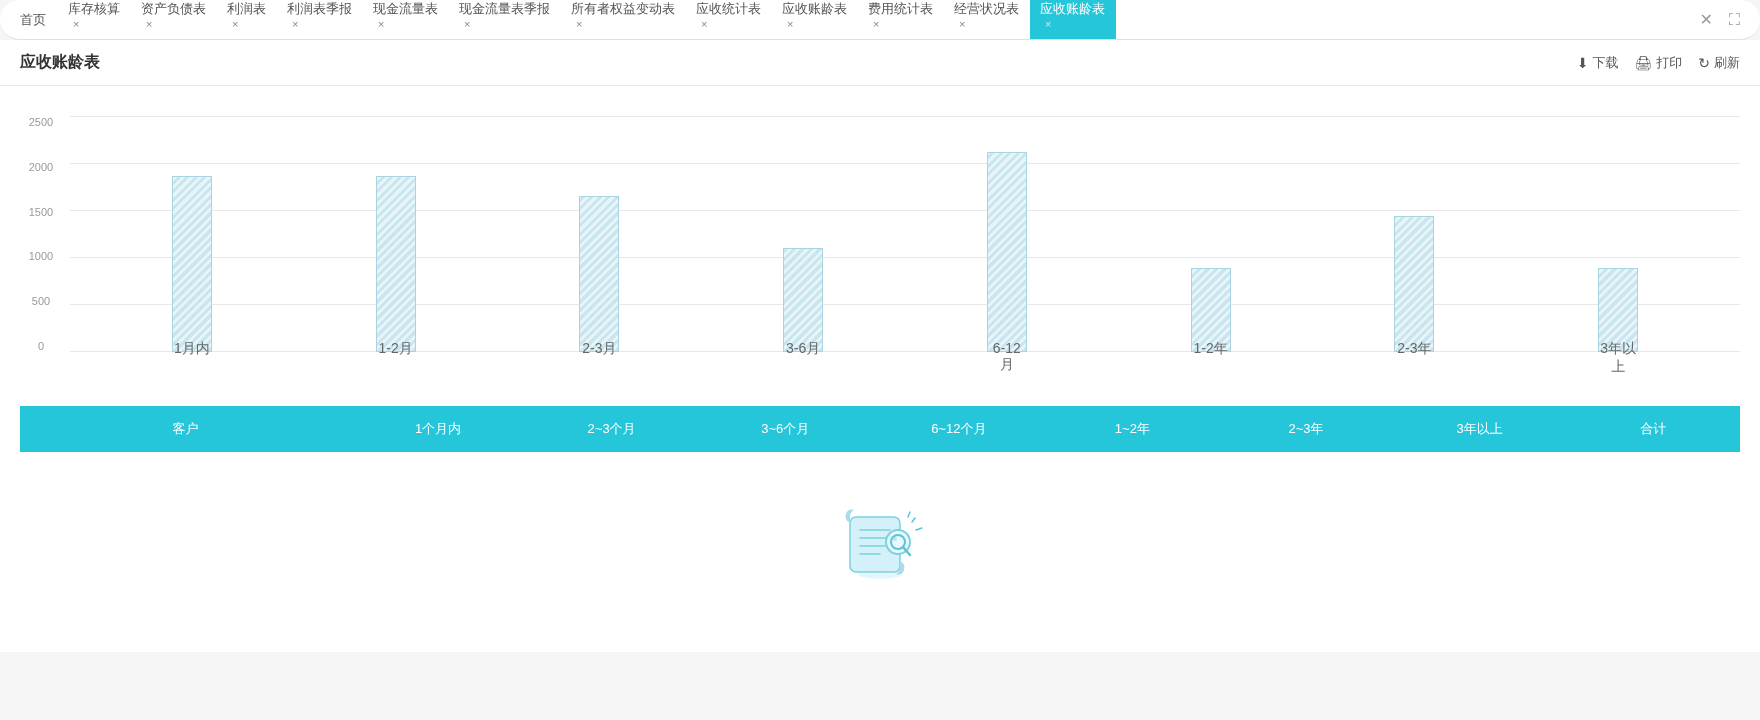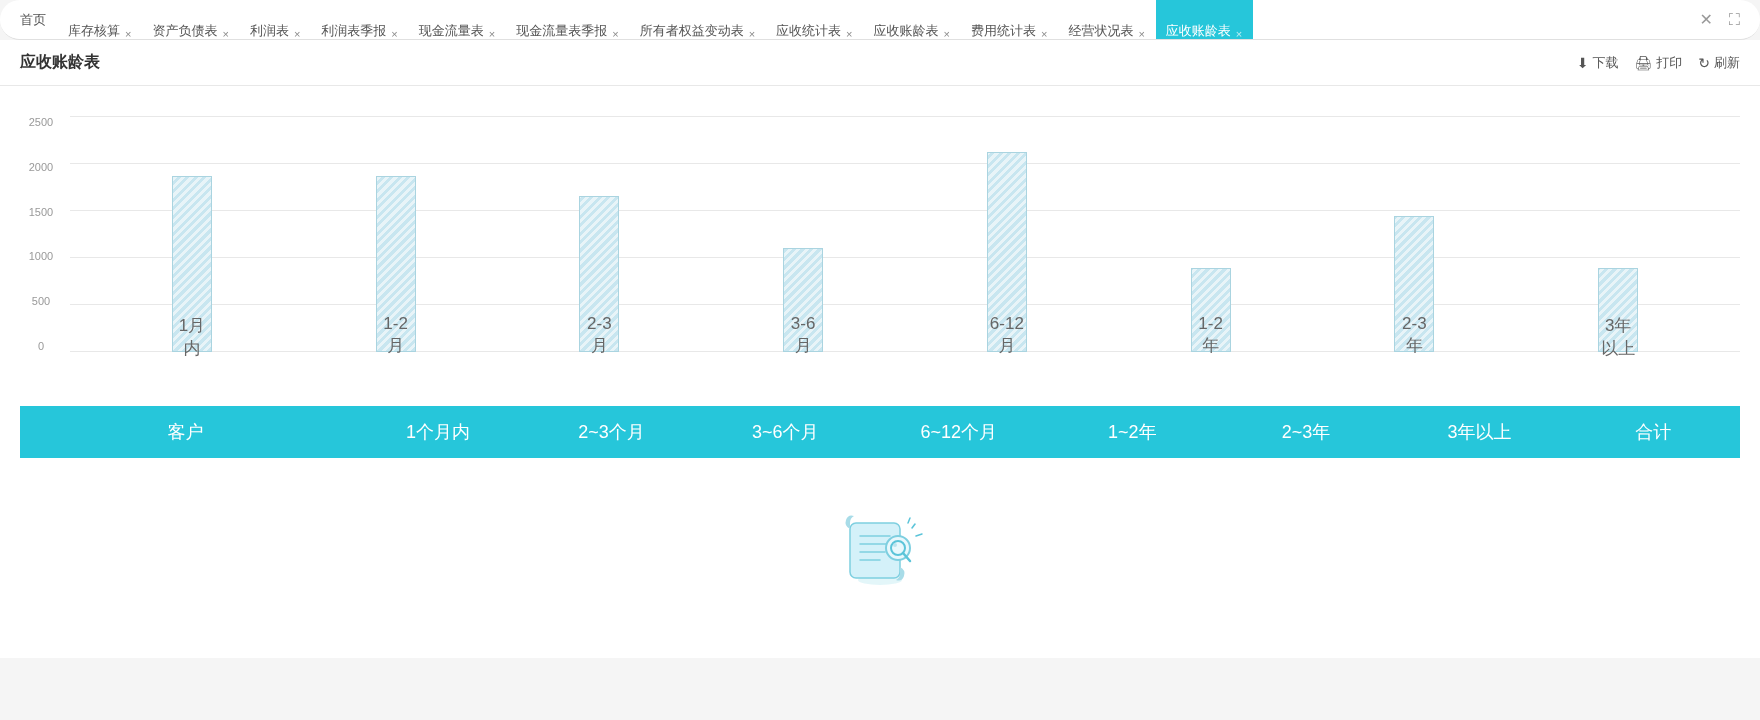--- a/index.html
+++ b/index.html
@@ -13,28 +13,29 @@
       border-bottom: 1px solid #e0e0e0;
       height: 40px;
       padding: 0 8px;
       overflow-x: auto;
       white-space: nowrap;
       border-radius: 20px;
     }
     .tab-bar::-webkit-scrollbar { display: none; }
     .tab-item {
       display: inline-flex;
-      align-items: flex-end;
+      align-items: flex-start;
       padding: 0 10px;
       height: 40px;
       font-size: 13px;
       color: #555;
       cursor: pointer;
       border-right: 1px solid transparent;
       flex-shrink: 0;
+      flex-direction: column;
     }
     .tab-item.active {
       background: #26c6da;
       color: #fff;
     }
     .tab-item .tab-close {
       margin-left: 5px;
       font-size: 11px;
       opacity: 0.7;
       cursor: pointer;
@@ -156,45 +157,45 @@
         -45deg,
         #c8e6f0,
         #c8e6f0 3px,
         #e8f4f8 3px,
         #e8f4f8 6px
       );
       border: 1px solid #aad4e0;
     }
     .x-labels {
       position: absolute;
-      bottom: 16px;
+      bottom: 0;
       left: 0; right: 0;
       display: flex;
       justify-content: space-around;
       padding: 0 20px;
-      font-size: 17px;
+      font-size: 14px;
       color: #666;
     }
     .x-label {
       text-align: center;
       width: 40px;
     }
 
     
     .table-header {
       display: flex;
       background: #26c6da;
       color: #fff;
       margin-top: 20px;
     }
     .th-cell {
       flex: 1;
       padding: 14px 8px;
       text-align: center;
-      font-size: 18px;
+      font-size: 13px;
       font-weight: 500;
     }
     .th-cell.customer { flex: 2; }
 
     
     .empty-state {
       display: flex;
       flex-direction: column;
       align-items: center;
       justify-content: center;

